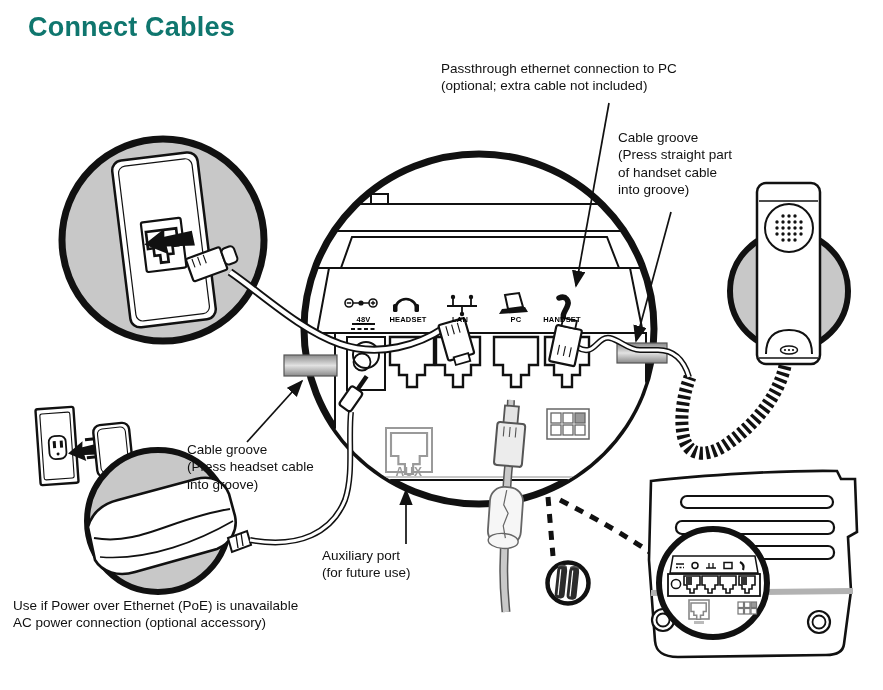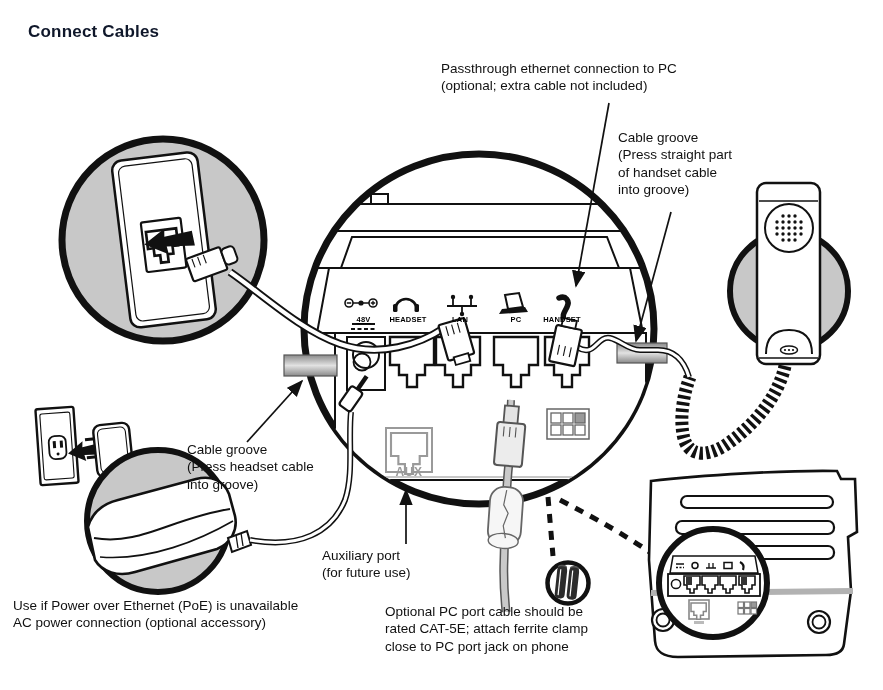--- a/index.html
+++ b/index.html
@@ -1,22 +1,22 @@
 <!DOCTYPE html>
 <html><head>
 <meta charset="utf-8">
 <style>
   html,body{margin:0;padding:0;background:#fff;}
   #canvas{position:relative;width:883px;height:690px;background:#fff;overflow:hidden;
           font-family:"Liberation Sans",sans-serif;color:#111;}
   #art{position:absolute;left:0;top:0;}
   .note{position:absolute;text-align:left;font-size:13.5px;line-height:1.28;color:#111;}
   .note div{white-space:nowrap;}
-  #title{position:absolute;left:28px;top:22px;font-size:17px;font-weight:bold;
-         letter-spacing:0.2px;color:#0f172a;}
+  #title{position:absolute;left:28px;top:12px;font-size:27px;font-weight:bold;
+         letter-spacing:0.2px;color:#0f766e;}
   .portlbl{position:absolute;top:315px;font-size:7.5px;font-weight:bold;
            text-align:center;letter-spacing:0.2px;color:#000;}
   #aux-label{position:absolute;left:392px;top:465px;width:34px;font-size:12px;
              font-weight:bold;color:#9a9a9a;letter-spacing:0.6px;text-align:center;}
 </style>
 </head>
 <body>
 
 <div id="canvas">
 
@@ -341,25 +341,20 @@
 <div class="note" style="left:322px;top:547px;width:168px;">
   <div>Auxiliary port</div>
   <div>(for future use)</div>
 </div>
 
 <div class="note" style="left:13px;top:597px;width:350px;">
   <div>Use if Power over Ethernet (PoE) is unavailable</div>
   <div>AC power connection (optional accessory)</div>
 </div>
 
-<div class="note" style="left:385px;top:603px;width:268px;">
-  <div>Optional PC port cable should be</div>
-  <div>rated CAT-5E; attach ferrite clamp</div>
-  <div>close to PC port jack on phone</div>
-</div>
 
 <div class="portlbl" style="left:350px;width:27px;text-decoration:underline;">48V</div>
 <div class="portlbl" style="left:384px;width:48px;">HEADSET</div>
 <div class="portlbl" style="left:446px;width:28px;">LAN</div>
 <div class="portlbl" style="left:503px;width:26px;">PC</div>
 <div class="portlbl" style="left:538px;width:48px;">HANDSET</div>
 <div id="aux-label">AUX</div>
 
 </div>
 

